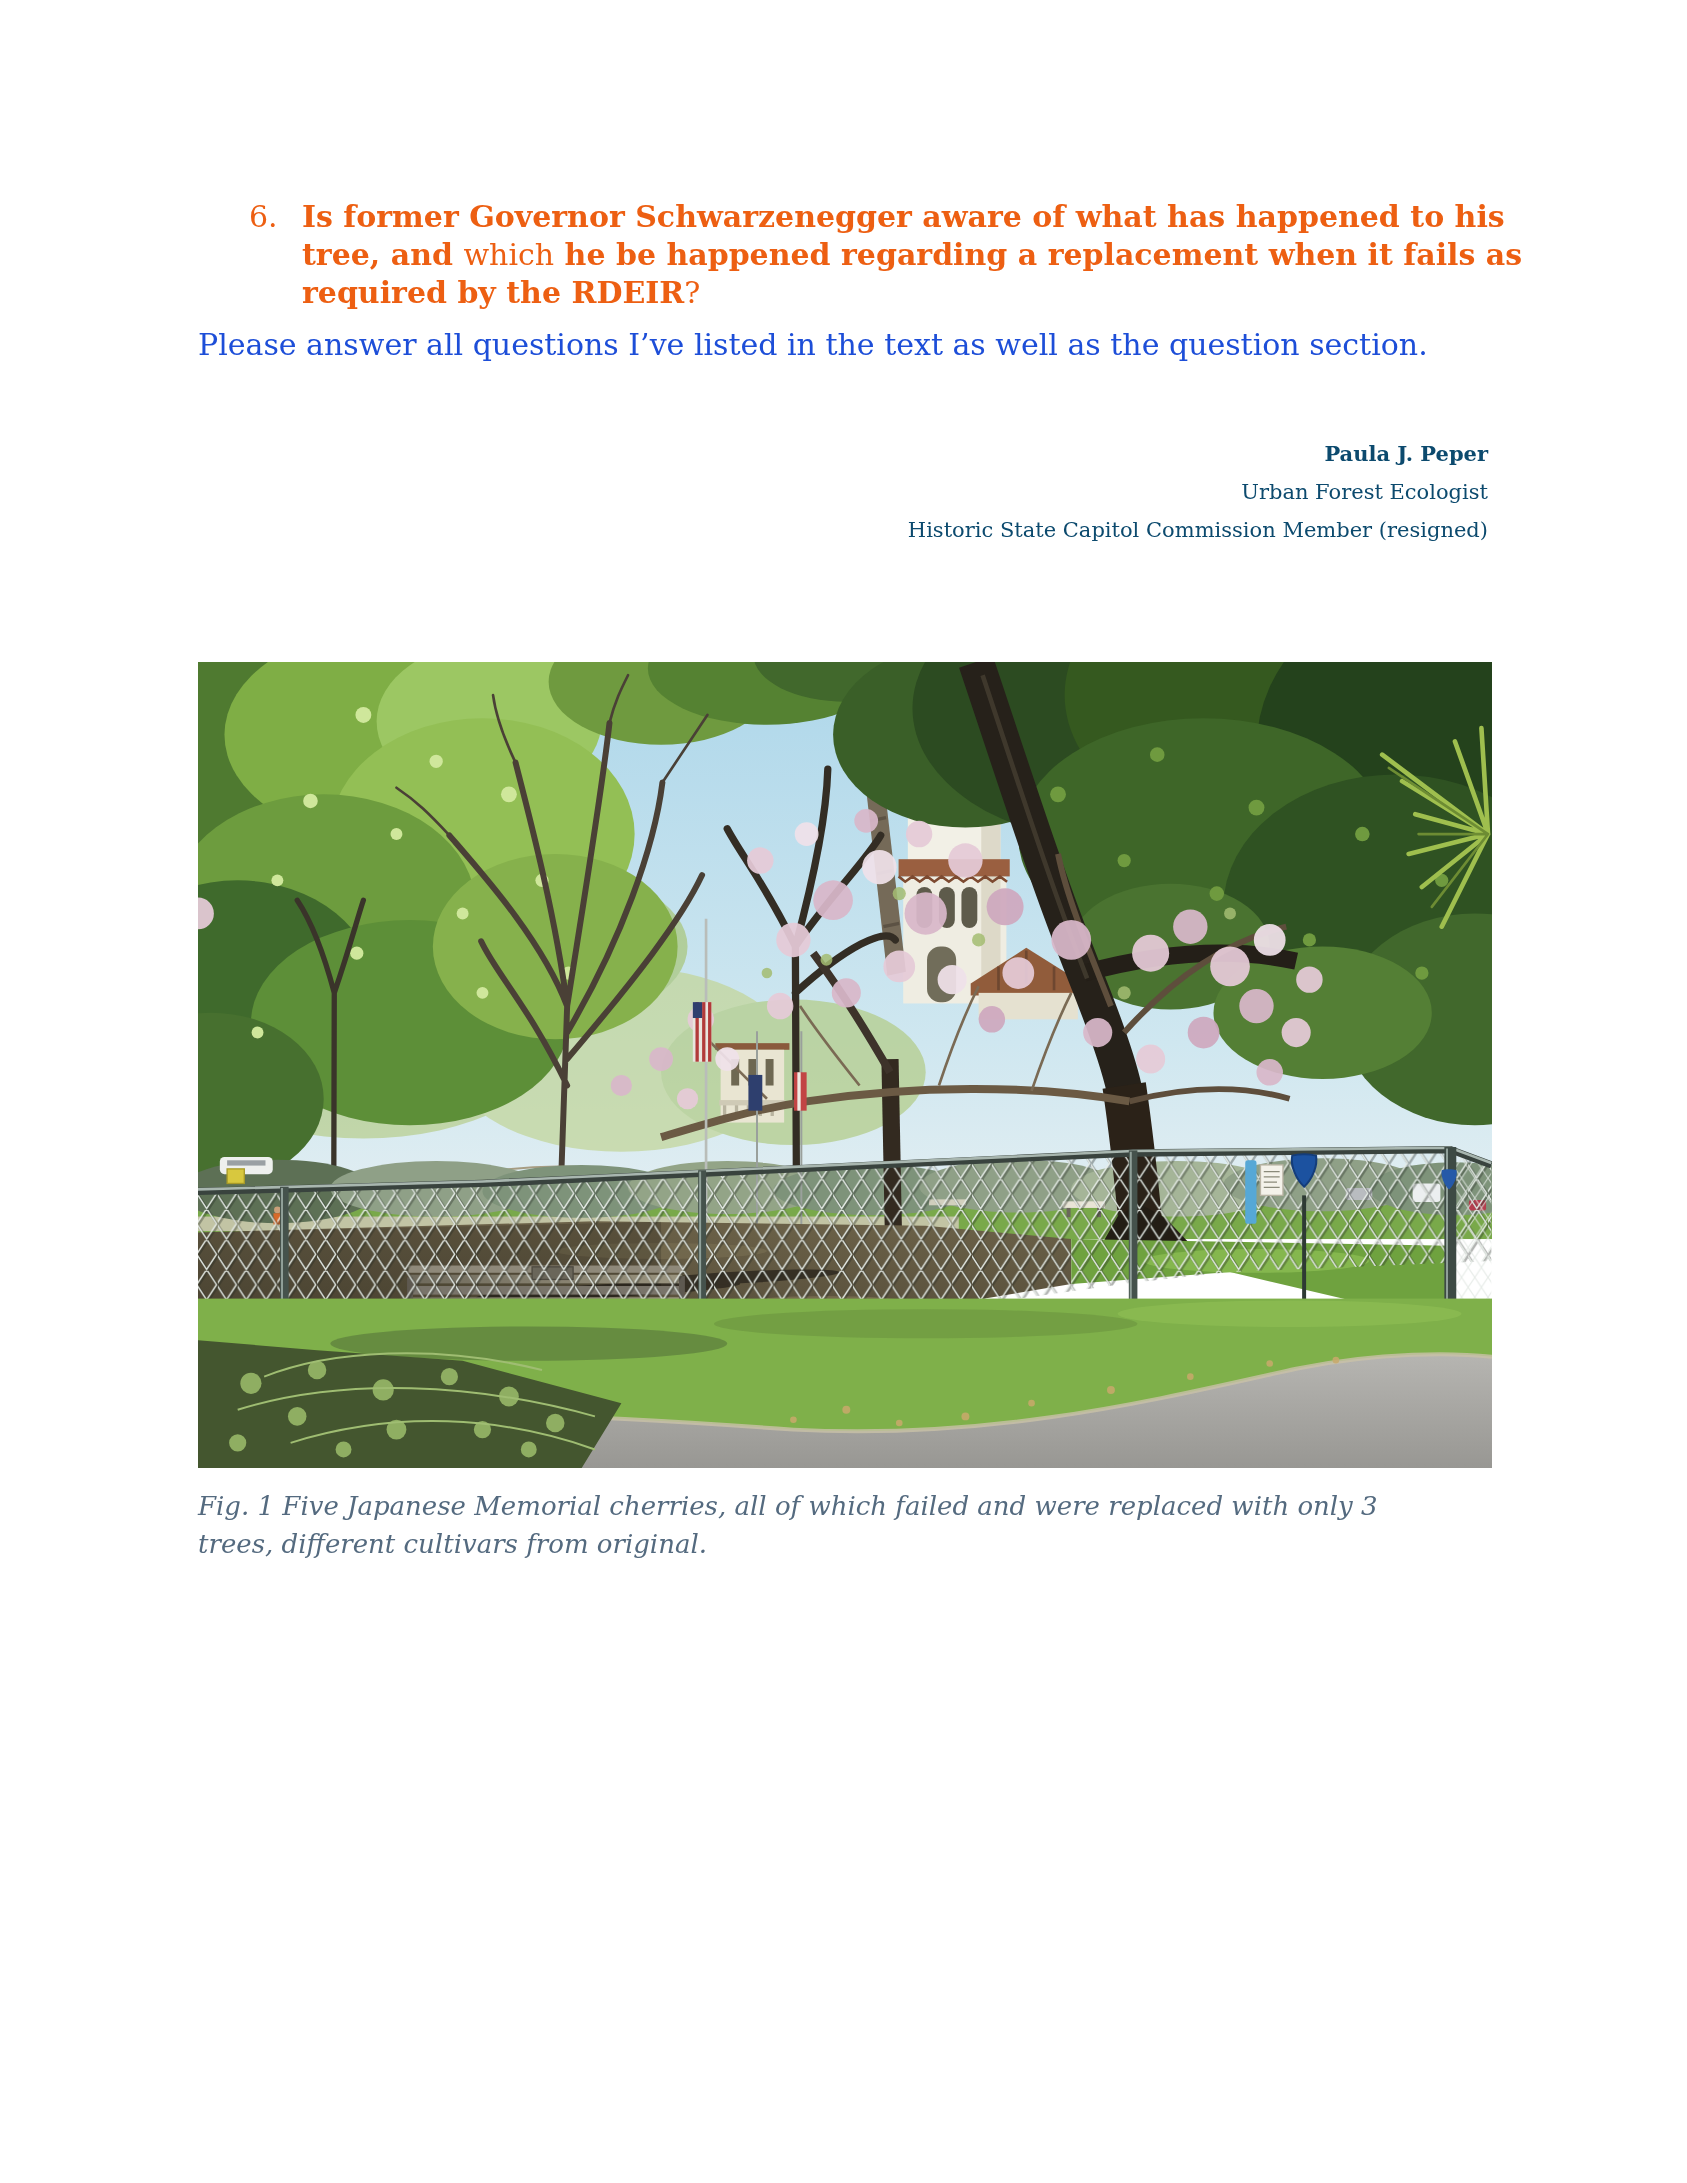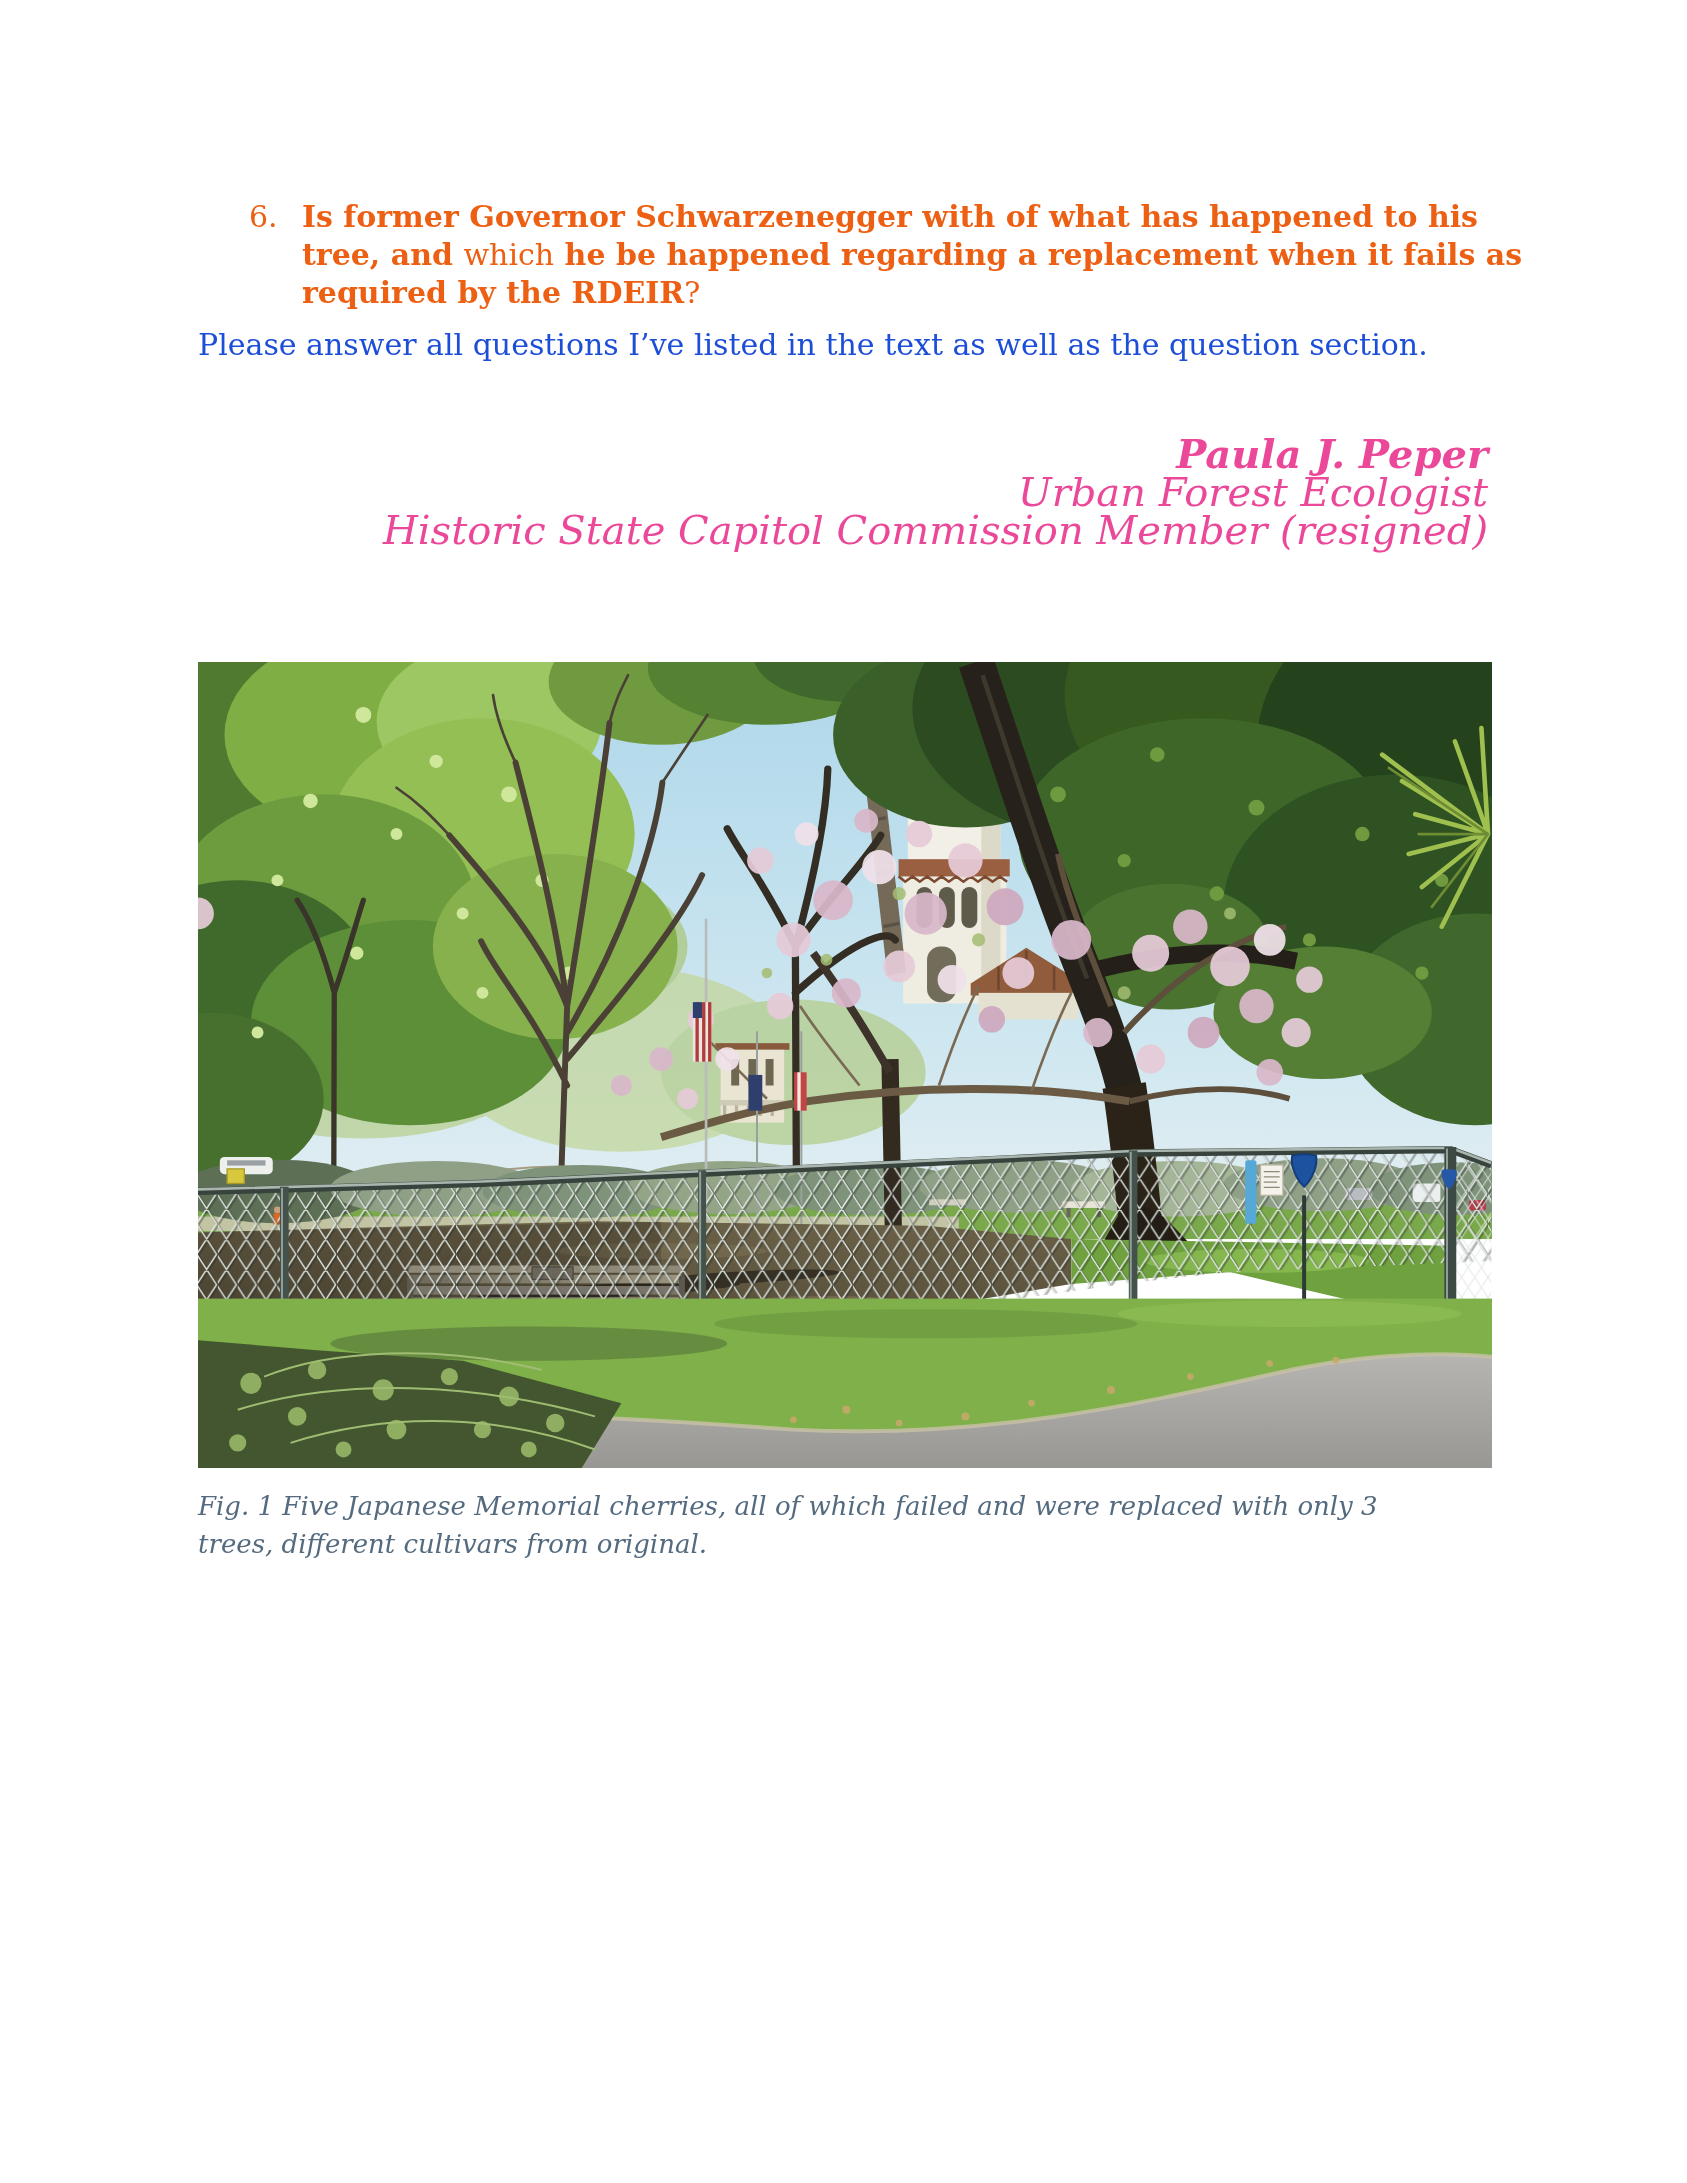--- a/index.html
+++ b/index.html
@@ -33,23 +33,22 @@
     left:198px; top:326px;
     font-size:30px; line-height:38px;
     color:#1d4ed8;
     white-space:nowrap;
   }
   .signature{
     position:absolute;
     left:198px; top:435px;
     width:1290px;
     text-align:right;
-    font-size:40px; line-height:38px;
-    color:#ec4899;
-    font-style:italic;
+    font-size:21px; line-height:38px;
+    color:#0c4a6e;
   }
   .signature .sig-name{font-weight:700;}
   .figure{
     position:absolute;
     left:198px; top:662px;
     width:1294px; height:806px;
   }
   .figure svg{display:block;width:100%;height:100%;}
   .caption{
     position:absolute;
@@ -62,21 +61,21 @@
 </style>
 </head>
 <body>
 
 <div class="page">
 
   <div class="qnum">6.</div>
 
   <div class="qtext">
     <div>
-      <span class="b">Is former Governor Schwarzenegger with of what has happened to his</span>
+      <span class="b">Is former Governor Schwarzenegger aware of what has happened to his</span>
     </div>
     <div>
       <span class="b">tree, and </span><span class="r">which</span><span class="b"> he be happened regarding a replacement when it fails as</span>
     </div>
     <div>
       <span class="b">required by the RDEIR</span><span class="r">?</span>
     </div>
   </div>
 
   <div class="note">Please answer all questions I’ve listed in the text as well as the question section.</div>

